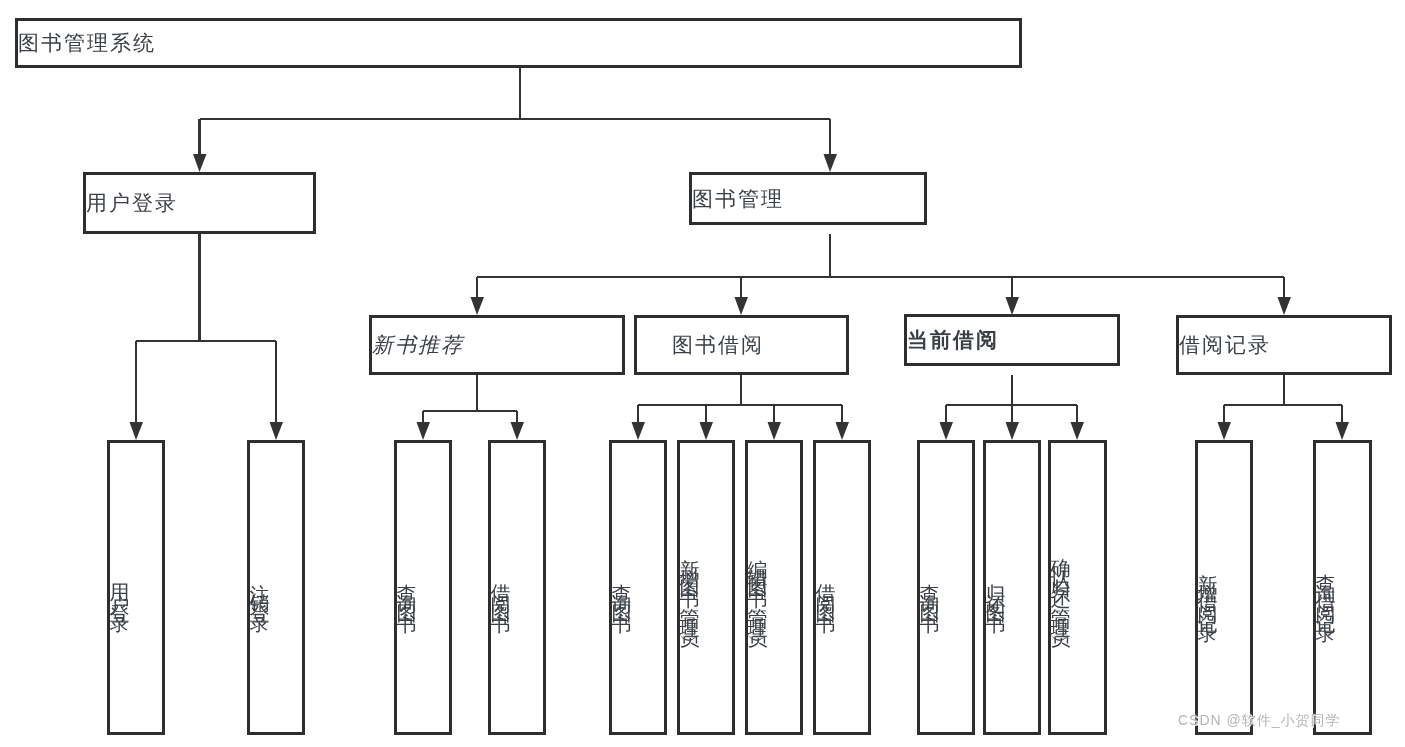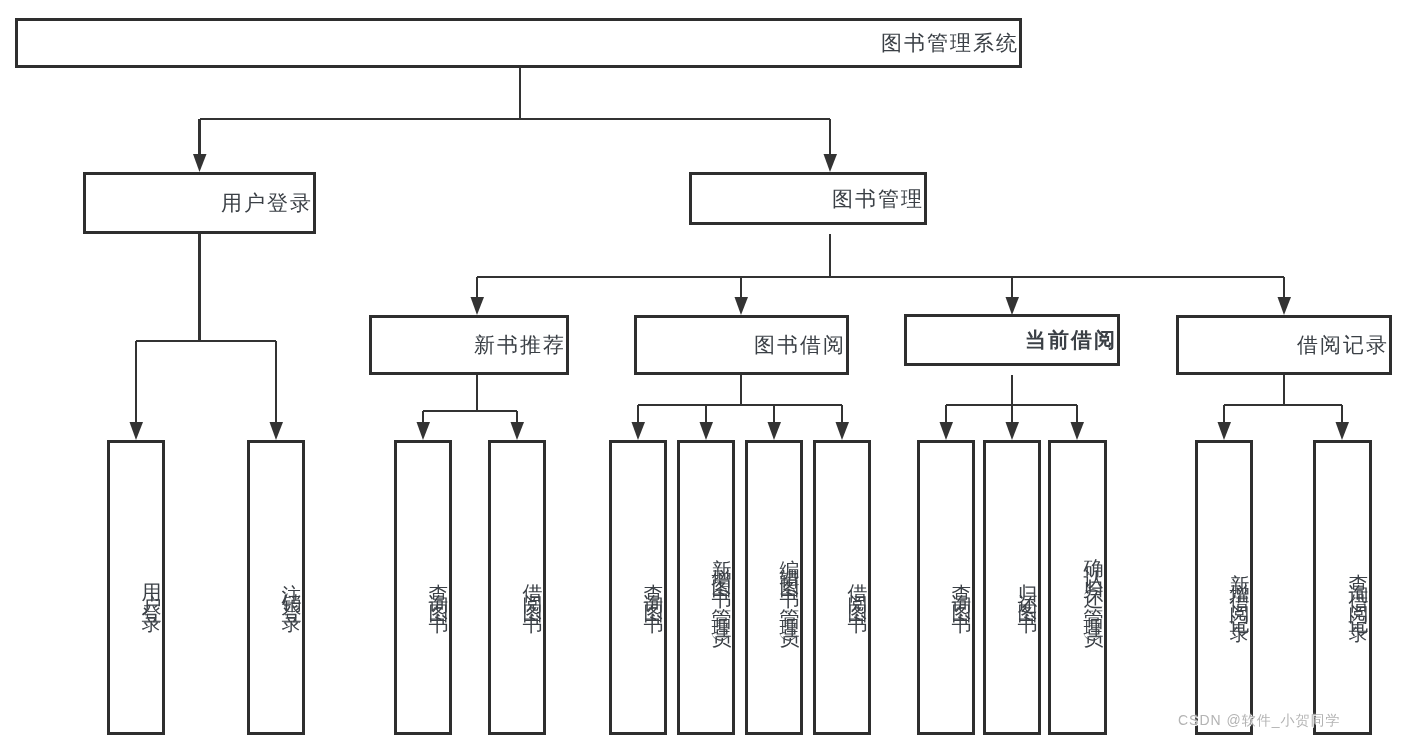--- a/index.html
+++ b/index.html
@@ -21,21 +21,21 @@
     top: 0;
     z-index: 1;
   }
   .node {
     position: absolute;
     box-sizing: border-box;
     background: #ffffff;
     border: 3px solid #2e2e2e;
     display: flex;
     align-items: center;
-    justify-content: flex-end;
+    justify-content: flex-start;
     z-index: 2;
     color: #3b4046;
   }
   .node .hlabel {
     font-size: 21px;
     letter-spacing: 2px;
     white-space: nowrap;
     color: #3b4046;
   }
   .node .vlabel {
@@ -111,21 +111,21 @@
     <span class="hlabel">图书管理系统</span>
   </div>
 
   <div class="node" style="left:83px; top:172px; width:233px; height:62px;">
     <span class="hlabel">用户登录</span>
   </div>
   <div class="node" style="left:689px; top:172px; width:238px; height:53px;">
     <span class="hlabel">图书管理</span>
   </div>
 
-  <div class="node" style="left:369px; top:315px; width:200px; height:60px;">
+  <div class="node" style="left:369px; top:315px; width:256px; height:60px;font-style:italic;">
     <span class="hlabel">新书推荐</span>
   </div>
   <div class="node" style="left:634px; top:315px; width:215px; height:60px;padding-left:35px;">
     <span class="hlabel">图书借阅</span>
   </div>
   <div class="node" style="left:904px; top:314px; width:216px; height:52px;font-weight:bold;">
     <span class="hlabel">当前借阅</span>
   </div>
   <div class="node" style="left:1176px; top:315px; width:216px; height:60px;">
     <span class="hlabel">借阅记录</span>

